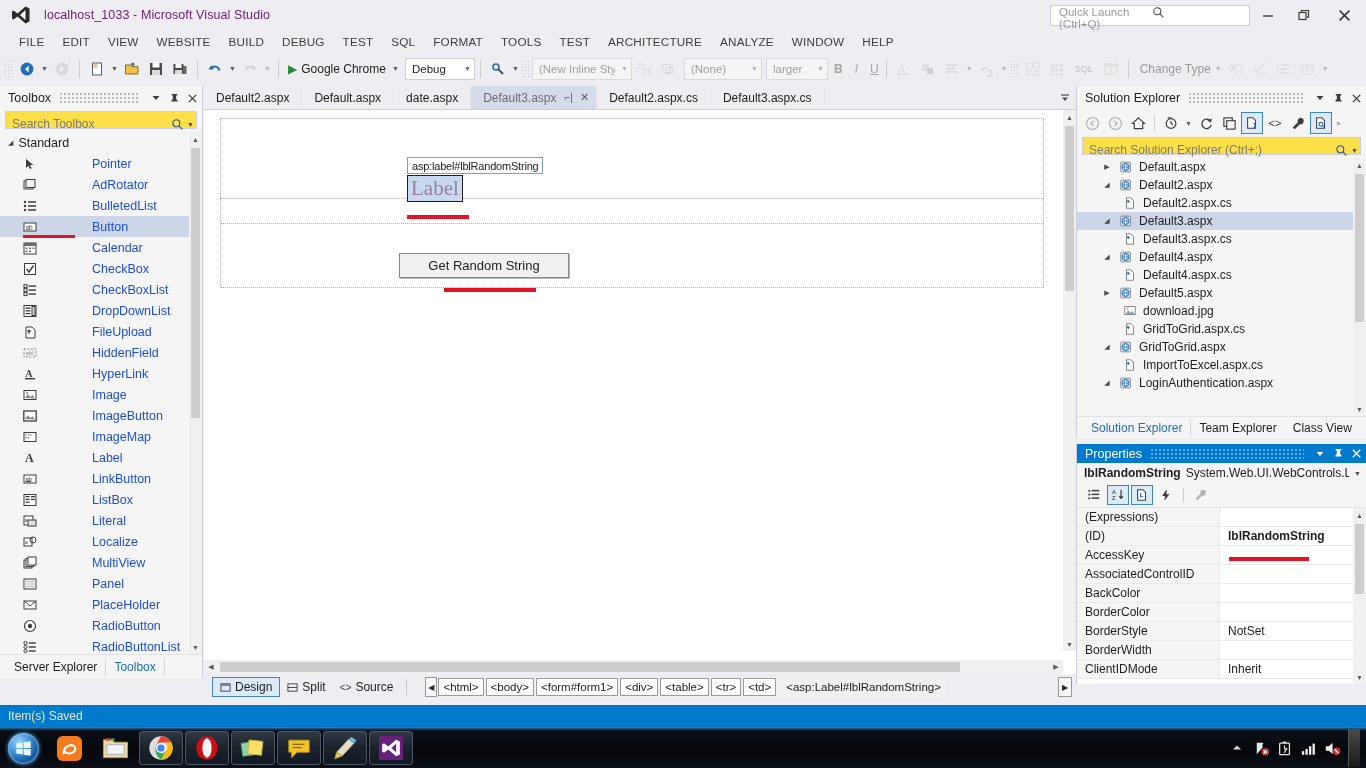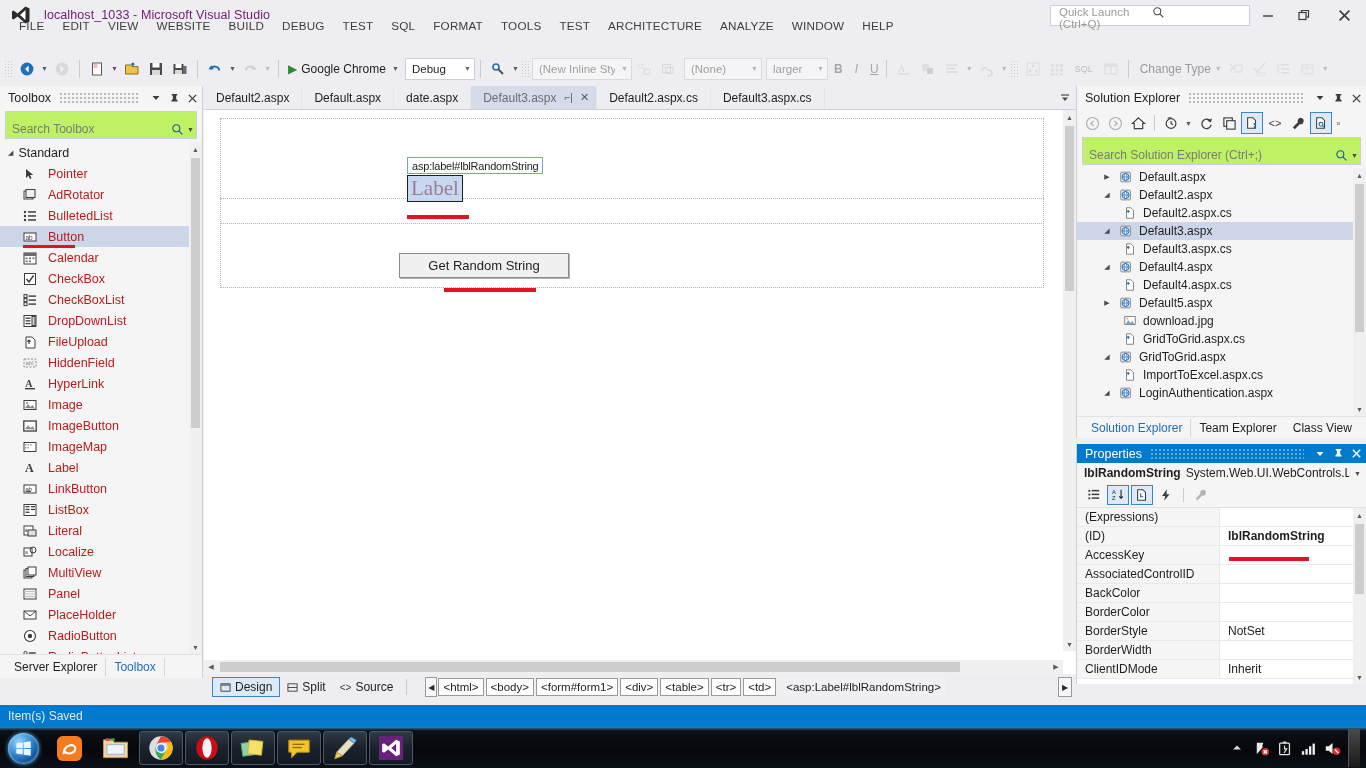--- a/index.html
+++ b/index.html
@@ -29,21 +29,21 @@
   }
   .quicklaunch span { font-size: 11.5px; color: #9a9a9a; flex: 1; }
   .win-btn {
     width: 36px; height: 30px; display: flex; align-items: center; justify-content: center;
     color: #4a4a4a;
   }
   .win-btn:last-child { width: 44px; }
 
   
   .menubar {
-    position: absolute; left: 0; top: 14px; width: 1366px; height: 22px;
+    position: absolute; left: 0; top: 30px; width: 1366px; height: 22px;
     display: flex; align-items: center; padding-left: 10px;
   }
   .menubar .mi {
     font-size: 11.7px; color: #3d3d3d; padding: 2px 9px; letter-spacing: .2px;
   }
 
   
   .toolbar {
     position: absolute; left: 0; top: 52px; width: 1366px; height: 33px;
     display: flex; align-items: center; padding-left: 4px; gap: 0px;
@@ -79,32 +79,32 @@
   }
   .panel-head {
     height: 24px; display: flex; align-items: center; padding: 0 2px 0 8px; gap: 2px;
   }
   .panel-title { font-size: 12.5px; color: #1e1e1e; white-space: nowrap; }
   .panel-dots { flex: 1; height: 10px; margin: 0 6px;
      background-image: radial-gradient(#b9b9b9 38%, transparent 39%); background-size: 4px 4px;
      background-position: 0 3px; }
   .panel-btn { width: 16px; height: 18px; display: flex; align-items: center; justify-content: center; color: #3d3d3d; }
   .search-box {
-    height: 28px; margin: 1px 5px 3px 5px; background: #bef264; border: 1px solid #cccedb;
+    height: 18px; margin: 1px 5px 3px 5px; background: #fde047; border: 1px solid #cccedb;
     display: flex; align-items: center; padding: 8px 2px 0 6px;
   }
   .search-box .ph { flex: 1; font-size: 12px; color: #7a7a7a; }
   .tb-list { flex: 1; overflow: hidden; position: relative; background: #f5f5f5; }
   .tbx-group { display: flex; align-items: center; height: 21px; padding-left: 8px; gap: 5px; }
   .tbx-group .tri { font-size: 7px; color: #4a4a4a; }
   .tbx-group .gl { font-size: 12.5px; color: #1e1e1e; }
   .tbx-item { display: flex; align-items: center; height: 21px; padding-left: 22px; gap: 10px; position: relative; }
   .tbx-item.sel { background: #cdd5e8; }
   .tbx-item .ti { width: 16px; height: 16px; display: flex; align-items: center; justify-content: center; color: #3d3d3d; }
-  .tbx-item .tl { font-size: 12.5px; color: #b91c1c; }
+  .tbx-item .tl { font-size: 12.5px; color: #1d4ed8; margin-left: 44px; }
   .tb-scroll { position: absolute; right: 0; top: 0; width: 13px; height: 100%; background: #f0f0f0; }
   .tb-scroll .up, .tb-scroll .dn { height: 14px; display: flex; align-items: center; justify-content: center; font-size: 7px; color: #5a5a5a; }
   .tb-scroll .dn { position: absolute; bottom: 0; left: 0; right: 0; }
   .tb-scroll .thumb { position: absolute; left: 2px; right: 2px; top: 16px; height: 270px; background: #cdcdcd; }
   .tabstrip-bottom {
     height: 24px; display: flex; align-items: center; padding-left: 6px; gap: 0; background: #f5f5f5;
     border-top: 1px solid #e2e2e4;
   }
   .tabstrip-bottom .bt { font-size: 12px; color: #1e1e1e; padding: 2px 8px; }
   .tabstrip-bottom .bt.active { color: #1d6fb7; border-left: 1px solid #d6d6d8; border-right: 1px solid #d6d6d8; }

